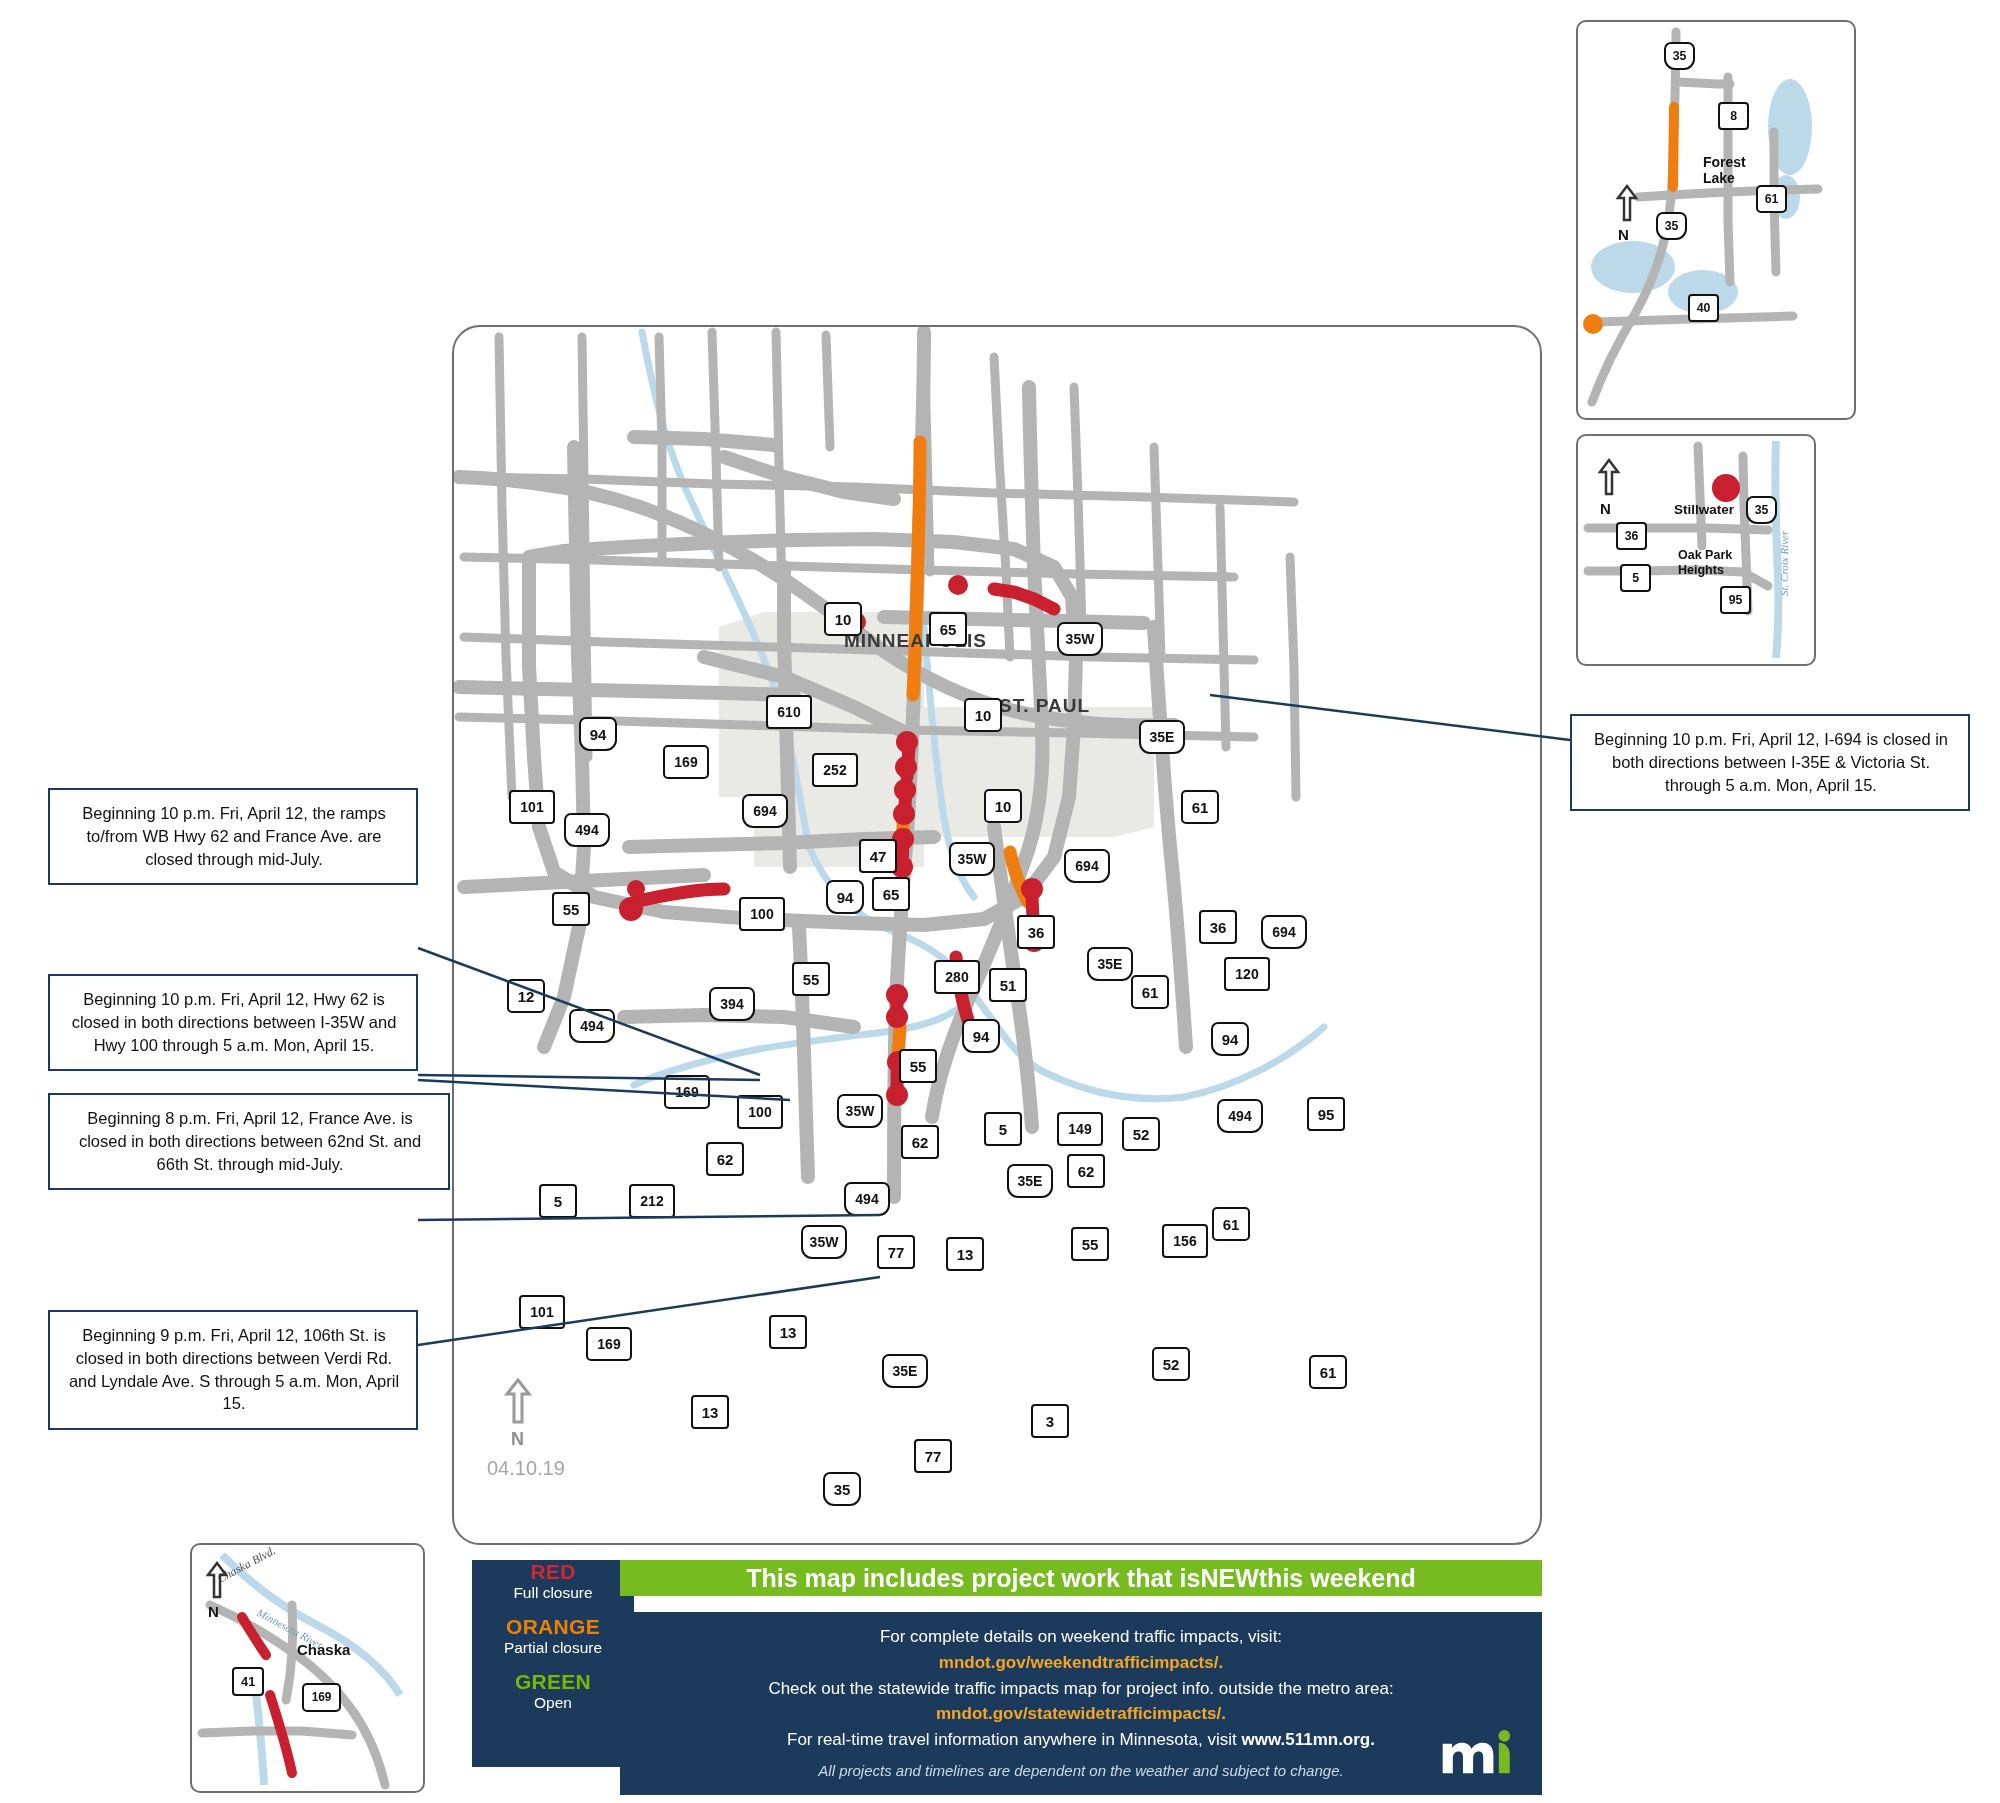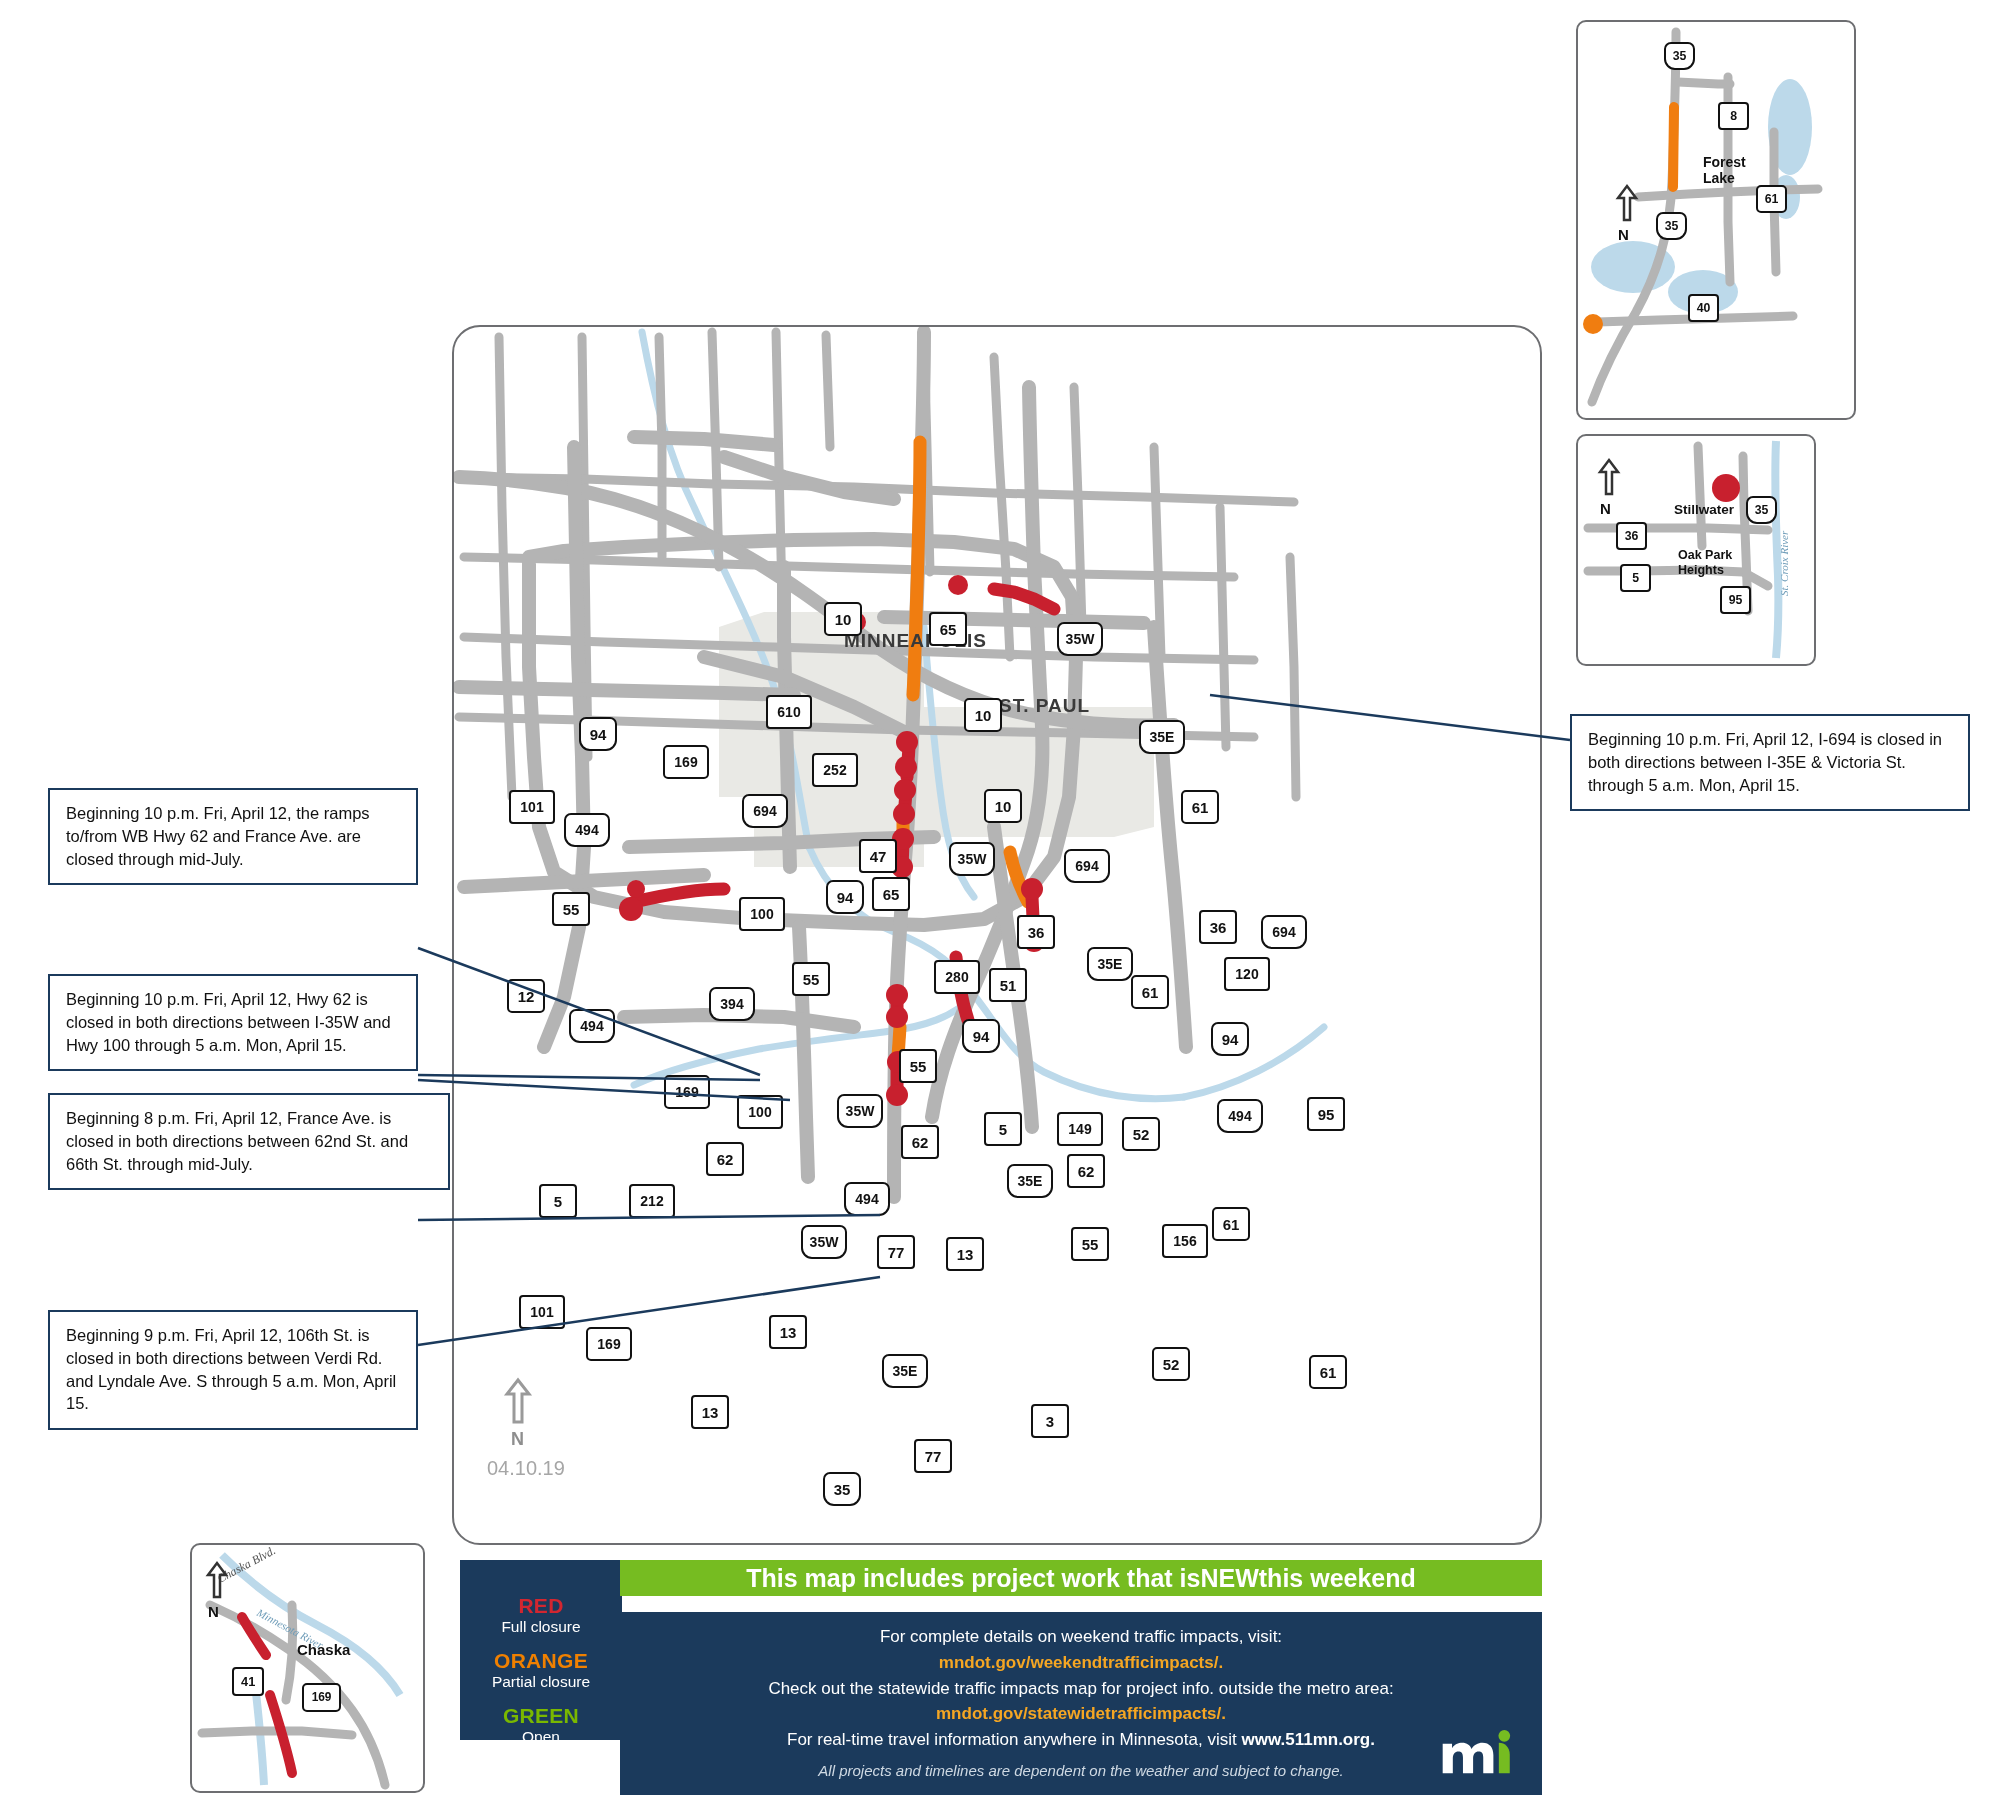--- a/index.html
+++ b/index.html
@@ -32,21 +32,21 @@
   .callout {
     position: absolute;
     border: 2px solid #1b3a5c;
     background: #ffffff;
     padding: 12px 14px 13px 16px;
     font-size: 16.5px;
     line-height: 1.38;
     color: #111111;
     z-index: 20;
   }
-  .callout p { margin: 0; }
+  .callout p { margin: 0; text-align: center; }
   .callout p + p { margin-top: 1px; }
 
   #callout-1 { left: 48px; top: 788px; width: 370px; }
   #callout-2 { left: 48px; top: 974px; width: 370px; }
   #callout-3 { left: 48px; top: 1093px; width: 402px; }
   #callout-4 { left: 48px; top: 1196px; width: 358px; }
   #callout-5 { left: 48px; top: 1310px; width: 370px; }
   #callout-right { left: 1570px; top: 714px; width: 400px; }
 
   
@@ -79,26 +79,25 @@
     width: 235px; height: 250px;
     border: 2px solid #6d6e71;
     border-radius: 10px;
     background: #fff;
     overflow: hidden;
   }
 
   
   #legend {
     position: absolute;
-    left: 460px; top: 1560px;
-    width: 162px; height: 180px;
+    left: 472px; top: 1560px;
+    width: 162px; height: 207px;
     background: #1b3a5c;
     color: #ffffff;
     text-align: center;
-    padding-top: 34px;
   }
   .legend-item { margin-bottom: 13px; }
   .legend-title { font-size: 21px; font-weight: bold; letter-spacing: .3px; }
   .legend-sub { font-size: 15.5px; }
   .lg-red { color: #d22630; }
   .lg-orange { color: #f08000; }
   .lg-green { color: #7ab800; }
 
   
   #banner-green {

